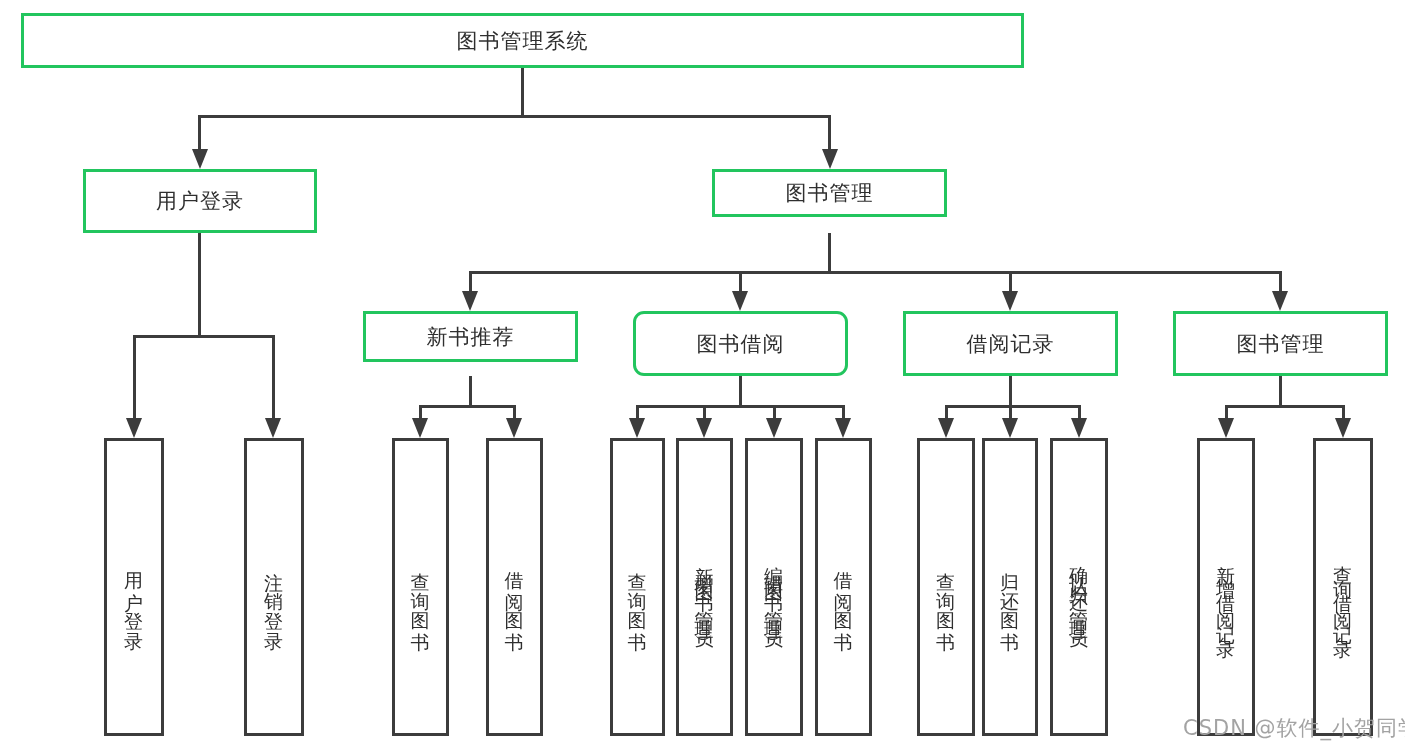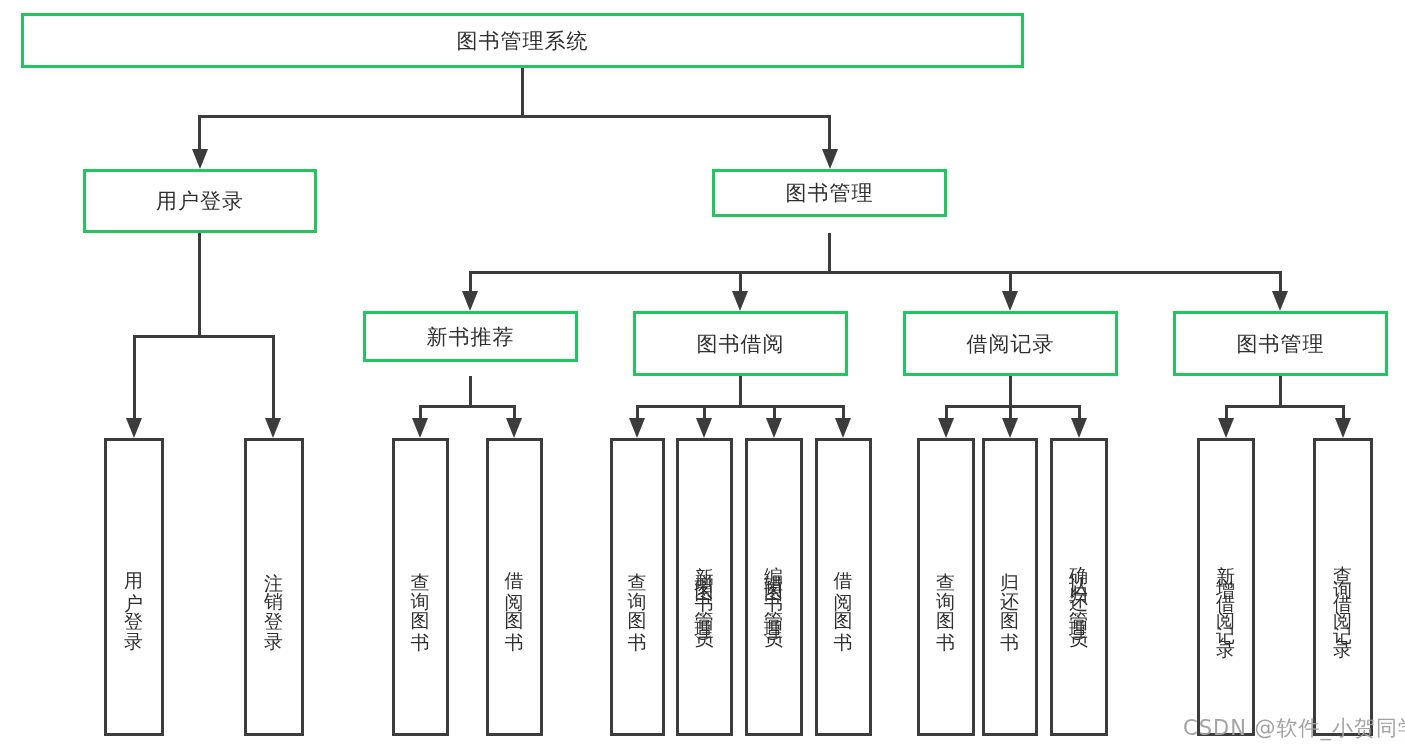--- a/index.html
+++ b/index.html
@@ -75,21 +75,21 @@
   <div class="vl" style="left:469px;  top:271px; height:22px;"></div>
   <div class="ar" style="left:462px;  top:291px;"></div>
   <div class="vl" style="left:739px;  top:271px; height:22px;"></div>
   <div class="ar" style="left:732px;  top:291px;"></div>
   <div class="vl" style="left:1009px; top:271px; height:22px;"></div>
   <div class="ar" style="left:1002px; top:291px;"></div>
   <div class="vl" style="left:1279px; top:271px; height:22px;"></div>
   <div class="ar" style="left:1272px; top:291px;"></div>
 
   <div class="box" style="left:363px;  top:311px; width:215px; height:51px;">新书推荐</div>
-  <div class="box" style="left:633px;  top:311px; width:215px; height:65px;">图书借阅</div>
+  <div class="box" style="left:633px;  top:311px; width:215px; height:65px;border-radius:11px;">图书借阅</div>
   <div class="box" style="left:903px;  top:311px; width:215px; height:65px;">借阅记录</div>
   <div class="box" style="left:1173px; top:311px; width:215px; height:65px;">图书管理</div>
 
   <div class="vl" style="left:469px; top:376px; height:32px;"></div>
   <div class="hl" style="left:419px; top:405px; width:97px;"></div>
   <div class="vl" style="left:419px; top:405px; height:15px;"></div>
   <div class="ar" style="left:412px; top:418px;"></div>
   <div class="vl" style="left:513px; top:405px; height:15px;"></div>
   <div class="ar" style="left:506px; top:418px;"></div>
 

